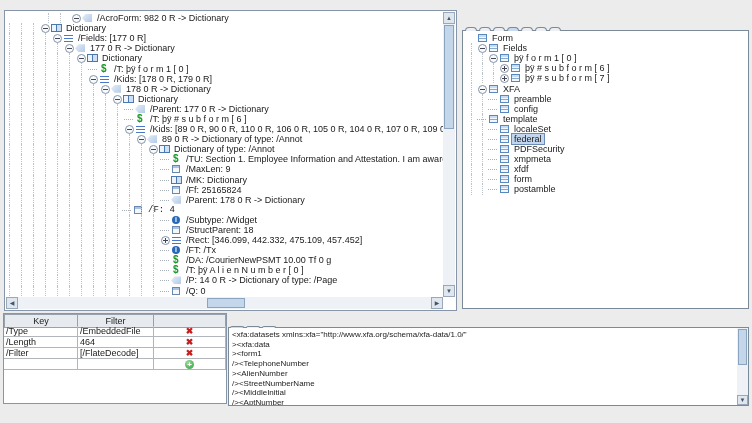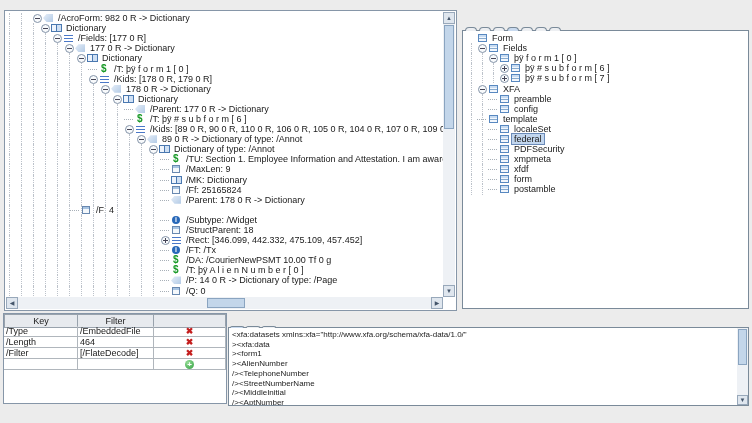--- a/index.html
+++ b/index.html
@@ -80,21 +80,21 @@
   .stream-vscroll .sb-btn{width:11px;height:10px;line-height:8px;}
 </style>
 </head>
 <body>
 
 <div class="window">
 
   <div class="panel tree-panel">
     <div class="tree-view">
 
-    <div class="t-row" style="padding-left: 26px;">
+    <div class="t-row" style="padding-left: 26px; margin-left: 39px;">
           <span class="tg tg-expanded"></span>
           <span class="ic ic-tag"></span>
           <span class="t-label">/AcroForm: 982 0 R -&gt; Dictionary</span>
         <span class="guide" style="left: 3px;"></span>
           <span class="guide" style="left: 15px;"></span>
         </div>
         <div class="t-row" style="padding-left: 34px;">
           <span class="tg tg-expanded"></span>
           <span class="ic ic-dict"></span>
           <span class="t-label">Dictionary</span>
@@ -344,21 +344,21 @@
           <span class="guide" style="left: 51px;"></span>
           <span class="guide" style="left: 63px;"></span>
           <span class="guide" style="left: 75px;"></span>
           <span class="guide" style="left: 87px;"></span>
           <span class="guide" style="left: 99px;"></span>
           <span class="guide" style="left: 111px;"></span>
           <span class="guide" style="left: 123px;"></span>
           <span class="guide" style="left: 135px;"></span>
           <span class="guide" style="left: 147px;"></span>
         </div>
-        <div class="t-row" style="padding-left: 64px;">
+        <div class="t-row" style="padding-left: 116px; font-family: Liberation Mono, monospace;">
           <span class="tg tg-leaf"></span>
           <span class="ic ic-number"></span>
           <span class="t-label">/F: 4</span>
         <span class="guide" style="left: 3px;"></span>
           <span class="guide" style="left: 15px;"></span>
           <span class="guide" style="left: 27px;"></span>
           <span class="guide" style="left: 39px;"></span>
           <span class="guide" style="left: 51px;"></span>
           <span class="guide" style="left: 63px;"></span>
           <span class="guide" style="left: 75px;"></span>
@@ -690,22 +690,22 @@
 
     <div class="tab selected"></div>
         <div class="tab"></div>
         <div class="tab"></div>
       </div>
     <div class="tabpane-content stream-content">
 
     <div class="s-line">&lt;xfa:datasets xmlns:xfa="http://www.xfa.org/schema/xfa-data/1.0/"</div>
         <div class="s-line">&gt;&lt;xfa:data</div>
         <div class="s-line">&gt;&lt;form1</div>
+        <div class="s-line">/&gt;&lt;TelephoneNumber</div>
         <div class="s-line">&gt;&lt;AlienNumber</div>
-        <div class="s-line">/&gt;&lt;TelephoneNumber</div>
         <div class="s-line">/&gt;&lt;StreetNumberName</div>
         <div class="s-line">/&gt;&lt;MiddleInitial</div>
         <div class="s-line">/&gt;&lt;AptNumber</div>
       </div>
     <div class="sb sb-v stream-vscroll">
       <div class="sb-thumb" style="top:1px;left:1px;width:9px;height:36px;"></div>
       <div class="sb-btn" style="bottom:0;left:0;">▼</div>
     </div>
   </div>
 

